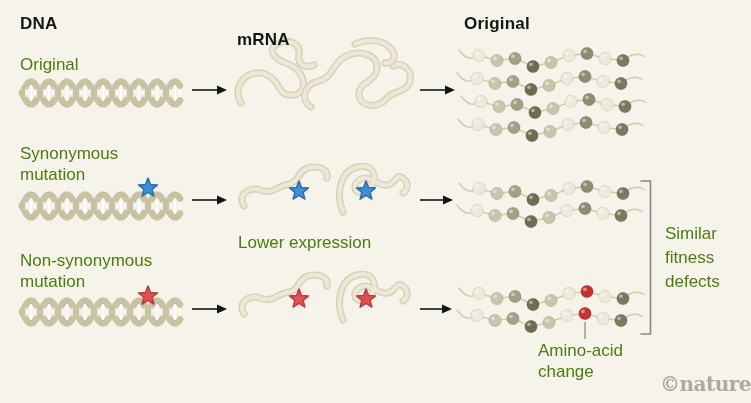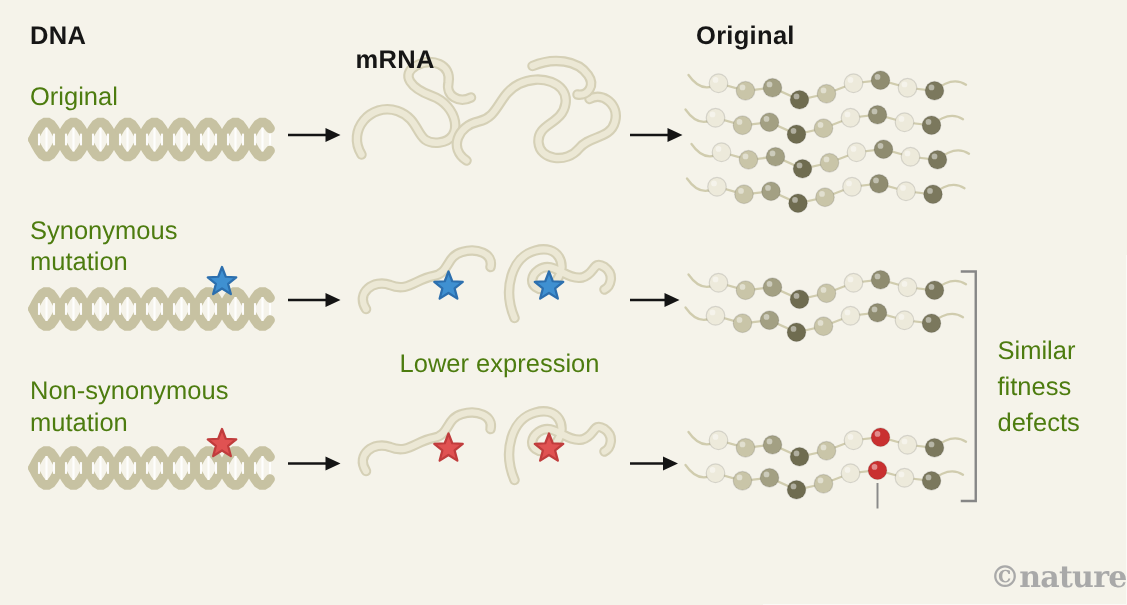--- a/index.html
+++ b/index.html
@@ -6,21 +6,21 @@
   #figure{
     position:relative;width:751px;height:403px;overflow:hidden;
     background:#f5f3ea;
     font-family:"Liberation Sans","DejaVu Sans",sans-serif;
     color:#232323;
   }
   #scene{position:absolute;left:0;top:0;width:751px;height:403px;}
   .lbl{position:absolute;font-size:17px;line-height:21px;color:#4d7c0f;}
   .hdr{position:absolute;font-size:17px;font-weight:bold;color:#161616;letter-spacing:.2px;}
   .row-label{width:150px;}
-  .note-center{width:190px;text-align:center;}
+  .note-center{width:190px;text-align:left;}
   .amino{width:130px;}
   .fitness{width:92px;line-height:24px;}
   .watermark{
     position:absolute;font-family:"DejaVu Serif","Liberation Serif",serif;
     font-weight:bold;font-size:20px;color:#a9a9a9;letter-spacing:-0.5px;
   }
 </style>
 </head>
 <body>
 
@@ -355,16 +355,17 @@
 
   <div class="hdr" style="left:20px;top:14px">DNA</div>
   <div class="hdr" style="left:237px;top:30px">mRNA</div>
   <div class="hdr" style="left:464px;top:14px">Original</div>
 
   <div class="lbl row-label" style="left:20px;top:54px">Original</div>
   <div class="lbl row-label" style="left:20px;top:143px">Synonymous mutation</div>
   <div class="lbl row-label" style="left:20px;top:250px">Non-synonymous mutation</div>
 
   <div class="lbl note-center" style="left:238px;top:232px">Lower expression</div>
+  <div class="lbl amino" style="left:538px;top:340px">Amino-acid change</div>
   <div class="lbl fitness" style="left:665px;top:222px">Similar fitness defects</div>
 
   <div class="watermark" style="left:660px;top:372px">©nature</div>
 </div>
 
 </body></html>

